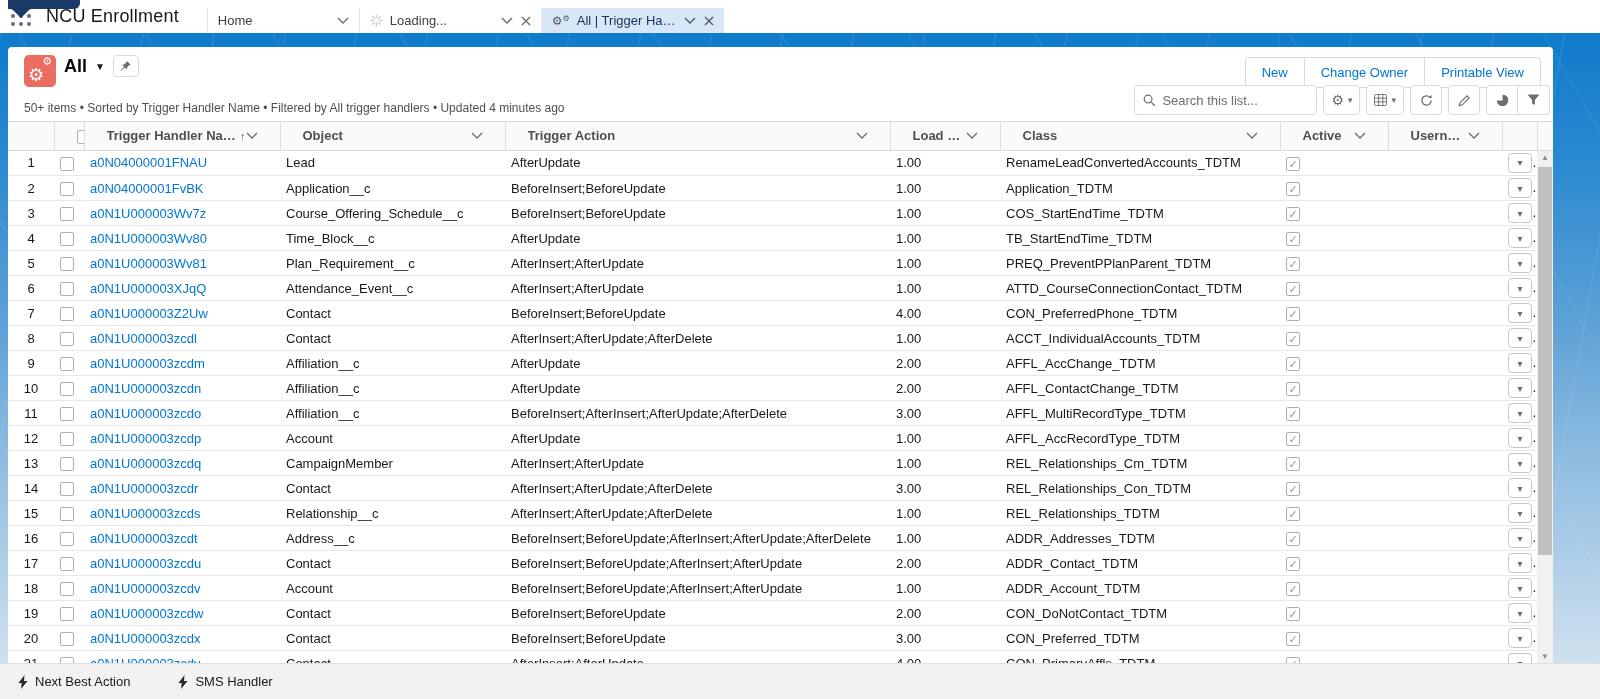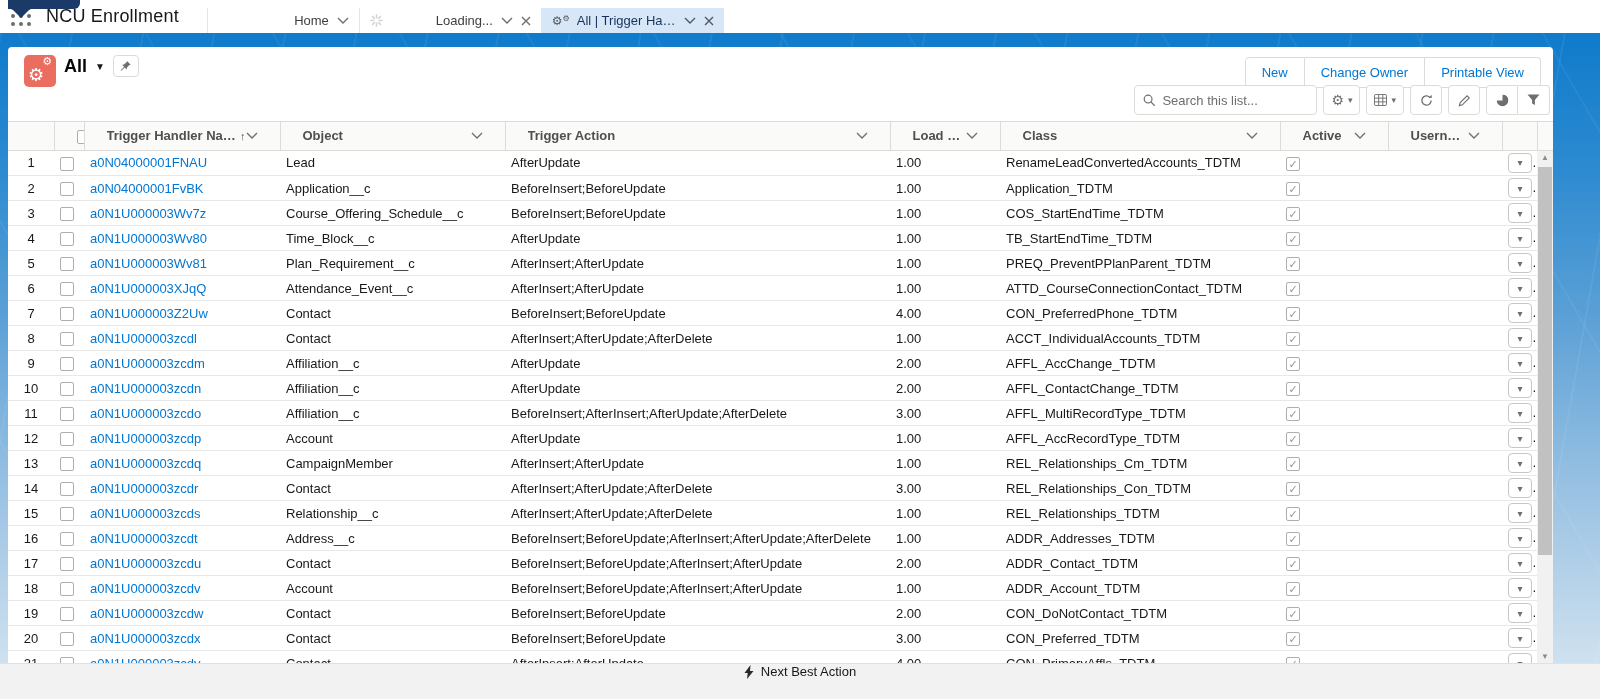--- a/index.html
+++ b/index.html
@@ -7,21 +7,21 @@
     font-family:"Liberation Sans","DejaVu Sans",sans-serif; background:#fff; }
   .screen { position:relative; width:1600px; height:699px; }
 
   
   .navbar { position:relative; height:33px; background:#fff; display:flex; align-items:center; }
   .browser-tab-remnant { position:absolute; left:8px; top:0; width:72px; height:9px; background:#1b3a67; border-radius:0 0 6px 0; }
   .browser-tab-remnant:after { content:""; position:absolute; left:4px; top:9px; border-left:9px solid transparent; border-right:9px solid transparent; border-top:9px solid #1b3a67; }
   .waffle { width:21px; height:21px; margin:0 14px 0 11px; display:grid; grid-template-columns:repeat(3,1fr); gap:3px; cursor:pointer; }
   .waffle i { width:4px; height:4px; border-radius:50%; background:#6b6d70; }
   .appname { font-size:18px; color:#181818; letter-spacing:.2px; margin-right:28px; white-space:nowrap; }
-  .tabs { display:flex; height:25px; align-self:flex-end;text-align:right; }
+  .tabs { display:flex; height:25px; align-self:flex-end; }
   .tab { display:flex; align-items:center; width:152px; padding:0 10px; font-size:13px; color:#3e3e3c; border-left:1px solid #e5e5e5; cursor:pointer; }
   .tab .lbl { flex:1; white-space:nowrap; overflow:hidden; text-overflow:ellipsis; }
   .tab.loading { width:182px; }
   .tab.active { width:183px; background:#d7e7f7; color:#16325c; border-left:1px solid #e5e5e5; }
   .tab .ticon { margin-right:7px; display:inline-flex; }
   .tab .tctrl { margin-left:8px; display:inline-flex; }
   .gearglyph { font-size:12px; color:#54585e; line-height:1; }
   .gearglyph sup { font-size:8px; }
 
   
@@ -80,21 +80,21 @@
   .c-cb,.c-active { text-align:left; }
   .rowbtn { display:inline-flex; align-items:center; justify-content:center; width:24px; height:20px; border:1px solid #c9c7c5; border-radius:4px; background:#fff; color:#706e6b; font-size:10px; cursor:pointer; }
 
   
   .vscroll { position:absolute; top:0; right:0; width:16px; height:513px; background:#f1f1f1; }
   .vs-arrow { position:absolute; left:0; width:16px; height:14px; color:#8c8c8c; font-size:8px; text-align:center; line-height:14px; cursor:pointer; }
   .vs-up { top:0; } .vs-down { bottom:0; }
   .vs-thumb { position:absolute; left:1px; top:16px; width:14px; height:388px; background:#c1c1c1; cursor:grab; }
 
   
-  .utilbar { height:36px; background:#f3f2f2; border-top:1px solid #e0e0e0; display:flex; align-items:center; gap:32px; padding:0 10px;flex-direction:column; }
+  .utilbar { height:36px; background:#f3f2f2; border-top:1px solid #e0e0e0; display:flex; align-items:flex-end; gap:32px; padding:0 10px; }
   .util-item { display:flex; align-items:center; gap:7px; font-size:13px; color:#181818; padding:0 8px; height:100%; cursor:pointer; }
 
   svg { display:block; }
 </style>
 </head>
 <body>
 
 <div class="screen">
 
   <div class="navbar">
@@ -176,20 +176,21 @@
           <div class="view-row">
             <span class="view-name">All</span>
             <span class="view-caret">▼</span>
             <span class="pin-btn">
               <svg width="13" height="13" viewBox="0 0 16 16">
                   <path d="M10.2 1.6l4.2 4.2-2 .7-2.6 2.6-.3 2.5-2.5-2.5-4.2 4.2-.7-.7 4.2-4.2L3.8 5.9l2.5-.3L8.9 3z" fill="#706e6b"></path>
                 </svg>
             </span>
           </div>
         </div>
+        <div class="summary">50+ items • Sorted by Trigger Handler Name • Filtered by All trigger handlers • Updated 4 minutes ago</div>
 
         <div class="hdr-actions">
           <div class="btn">New</div>
           <div class="btn">Change Owner</div>
           <div class="btn">Printable View</div>
         </div>
 
         <div class="toolbar">
           <div class="search-box">
             <span>

